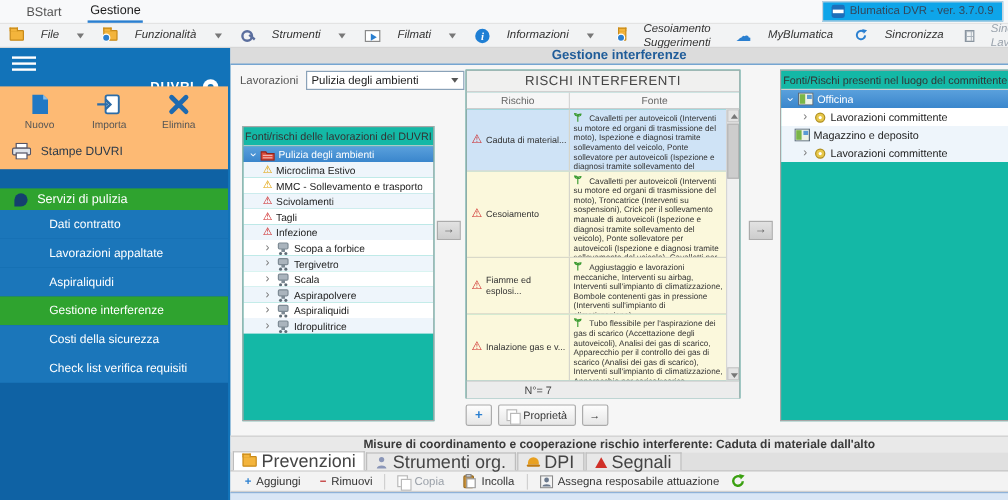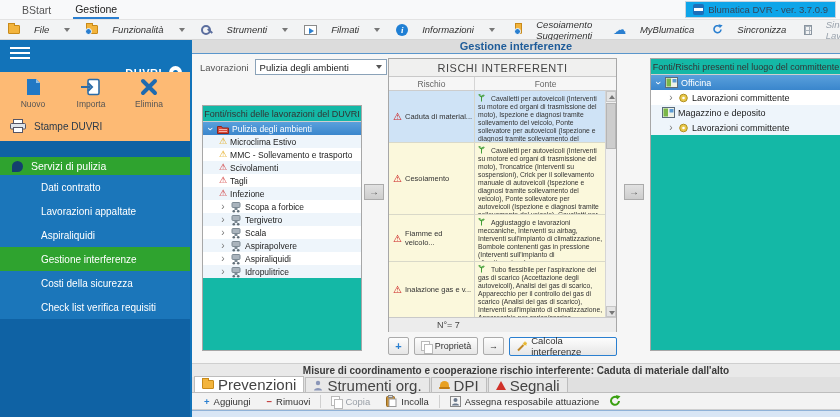--- a/index.html
+++ b/index.html
@@ -382,21 +382,21 @@
             <span class="warn red">⚠</span>
             <span>Cesoiamento</span>
           </div>
         <div class="c-fonte"><svg class="i-fonte" viewBox="0 0 8 9">
               <path d="M4 8.5 V3 M4 3 C1.2 3 1 0.6 1 0.6 C3.8 0.6 4 3 4 3 C4 1.2 7 1.2 7 1.2 C7 3.4 4 3 4 3" stroke="#3a9a30" stroke-width="1.1" fill="none"></path>
             </svg><span>Cavalletti per autoveicoli (Interventi su motore ed organi di trasmissione del moto), Troncatrice (Interventi su sospensioni), Crick per il sollevamento manuale di autoveicoli (Ispezione e diagnosi tramite sollevamento del veicolo), Ponte sollevatore per autoveicoli (Ispezione e diagnosi tramite sollevamento del veicolo), Cavalletti per autoveicoli (Ispezione e diagnosi tramite sollevamento del veicolo)</span></div>
       </div>
       <div class="mrow" style="height:47px">
         <div class="c-risk">
             <span class="warn red">⚠</span>
-            <span>Fiamme ed veicolo...</span>
+            <span>Fiamme ed esplosi...</span>
           </div>
         <div class="c-fonte"><svg class="i-fonte" viewBox="0 0 8 9">
               <path d="M4 8.5 V3 M4 3 C1.2 3 1 0.6 1 0.6 C3.8 0.6 4 3 4 3 C4 1.2 7 1.2 7 1.2 C7 3.4 4 3 4 3" stroke="#3a9a30" stroke-width="1.1" fill="none"></path>
             </svg><span>Aggiustaggio e lavorazioni meccaniche, Interventi su airbag, Interventi sull'impianto di climatizzazione, Bombole contenenti gas in pressione (Interventi sull'impianto di climatizzazione)</span></div>
       </div>
       <div class="mrow" style="height:55px; border-bottom:none">
         <div class="c-risk">
             <span class="warn red">⚠</span>
             <span>Inalazione gas e v...</span>
           </div>
@@ -415,27 +415,20 @@
 
   <div class="mid-btns">
     <div class="btn small">
         <span class="plus">+</span>
       </div>
     <div class="btn">
       <span class="i-pages"></span>
       <span>Proprietà</span>
     </div>
     <div class="btn small">→</div>
-    <div class="btn btn-calc">
-      <svg width="12" height="12">
-          <path d="M2 10.5 L7.5 5" stroke="#c08828" stroke-width="2"></path>
-          <path d="M9 1 l0.8 1.6 1.7 0.3 -1.2 1.2 0.3 1.7 -1.6 -0.8 -1.6 0.8 0.3 -1.7 -1.2 -1.2 1.7 -0.3 z" fill="#e8b830"></path>
-        </svg>
-      <span>Calcola interferenze</span>
-    </div>
   </div>
 
   <div class="btn-move" style="left:432px; top:144px;">→</div>
 
   <div class="panel p-rtree">
     <div class="panel-hdr">Fonti/Rischi presenti nel luogo del committente</div>
     <div class="trow sel">
       <span class="exp open">›</span>
       <svg width="13" height="11">
           <rect x="0.5" y="0.5" width="12" height="10" fill="#eef2e6" stroke="#5a6b7c"></rect>

